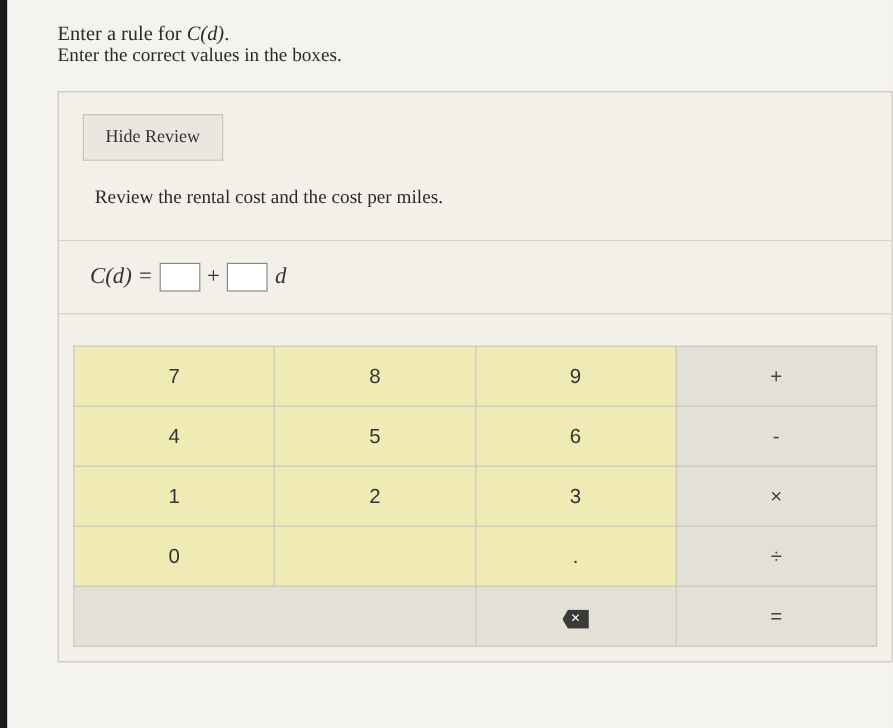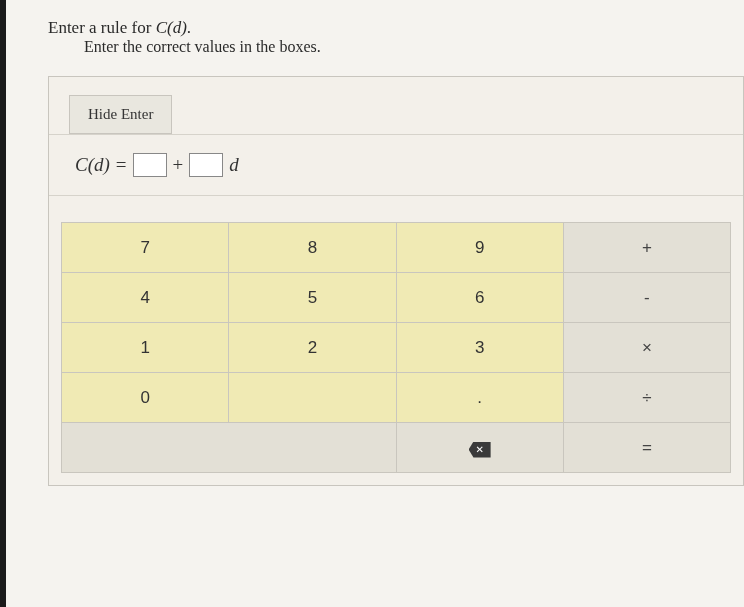--- a/index.html
+++ b/index.html
@@ -23,21 +23,20 @@
       font-size: 17px;
       color: #2a2a2a;
     }
     .title-line .fn {
       font-style: italic;
     }
     .subtitle {
       font-size: 16px;
       color: #2a2a2a;
       margin-bottom: 20px;
-      margin-left: 36px;
     }
     .panel {
       border: 1px solid #c8c5be;
       background: #f3f0ea;
       margin-right: 0;
       padding: 18px 20px 0 20px;
     }
     .hide-hints {
       display: inline-block;
       background: #e9e7df;
@@ -122,21 +121,22 @@
 </head>
 <body>
 
 <div class="content">
   <div class="title-line">
     <span>Enter a rule for </span><span class="fn">C(d)</span><span>.</span>
   </div>
   <div class="subtitle">Enter the correct values in the boxes.</div>
 
   <div class="panel">
-    <button class="hide-hints">Hide Enter</button>
+    <button class="hide-hints">Hide Review</button>
+    <div class="hint-text">Review the rental cost and the cost per miles.</div>
 
     <div class="formula-row">
       <span>C(d)</span>
       <span class="upright">=</span>
       <span class="input-box"></span>
       <span class="upright">+</span>
       <span class="input-box"></span>
       <span>d</span>
     </div>
 

